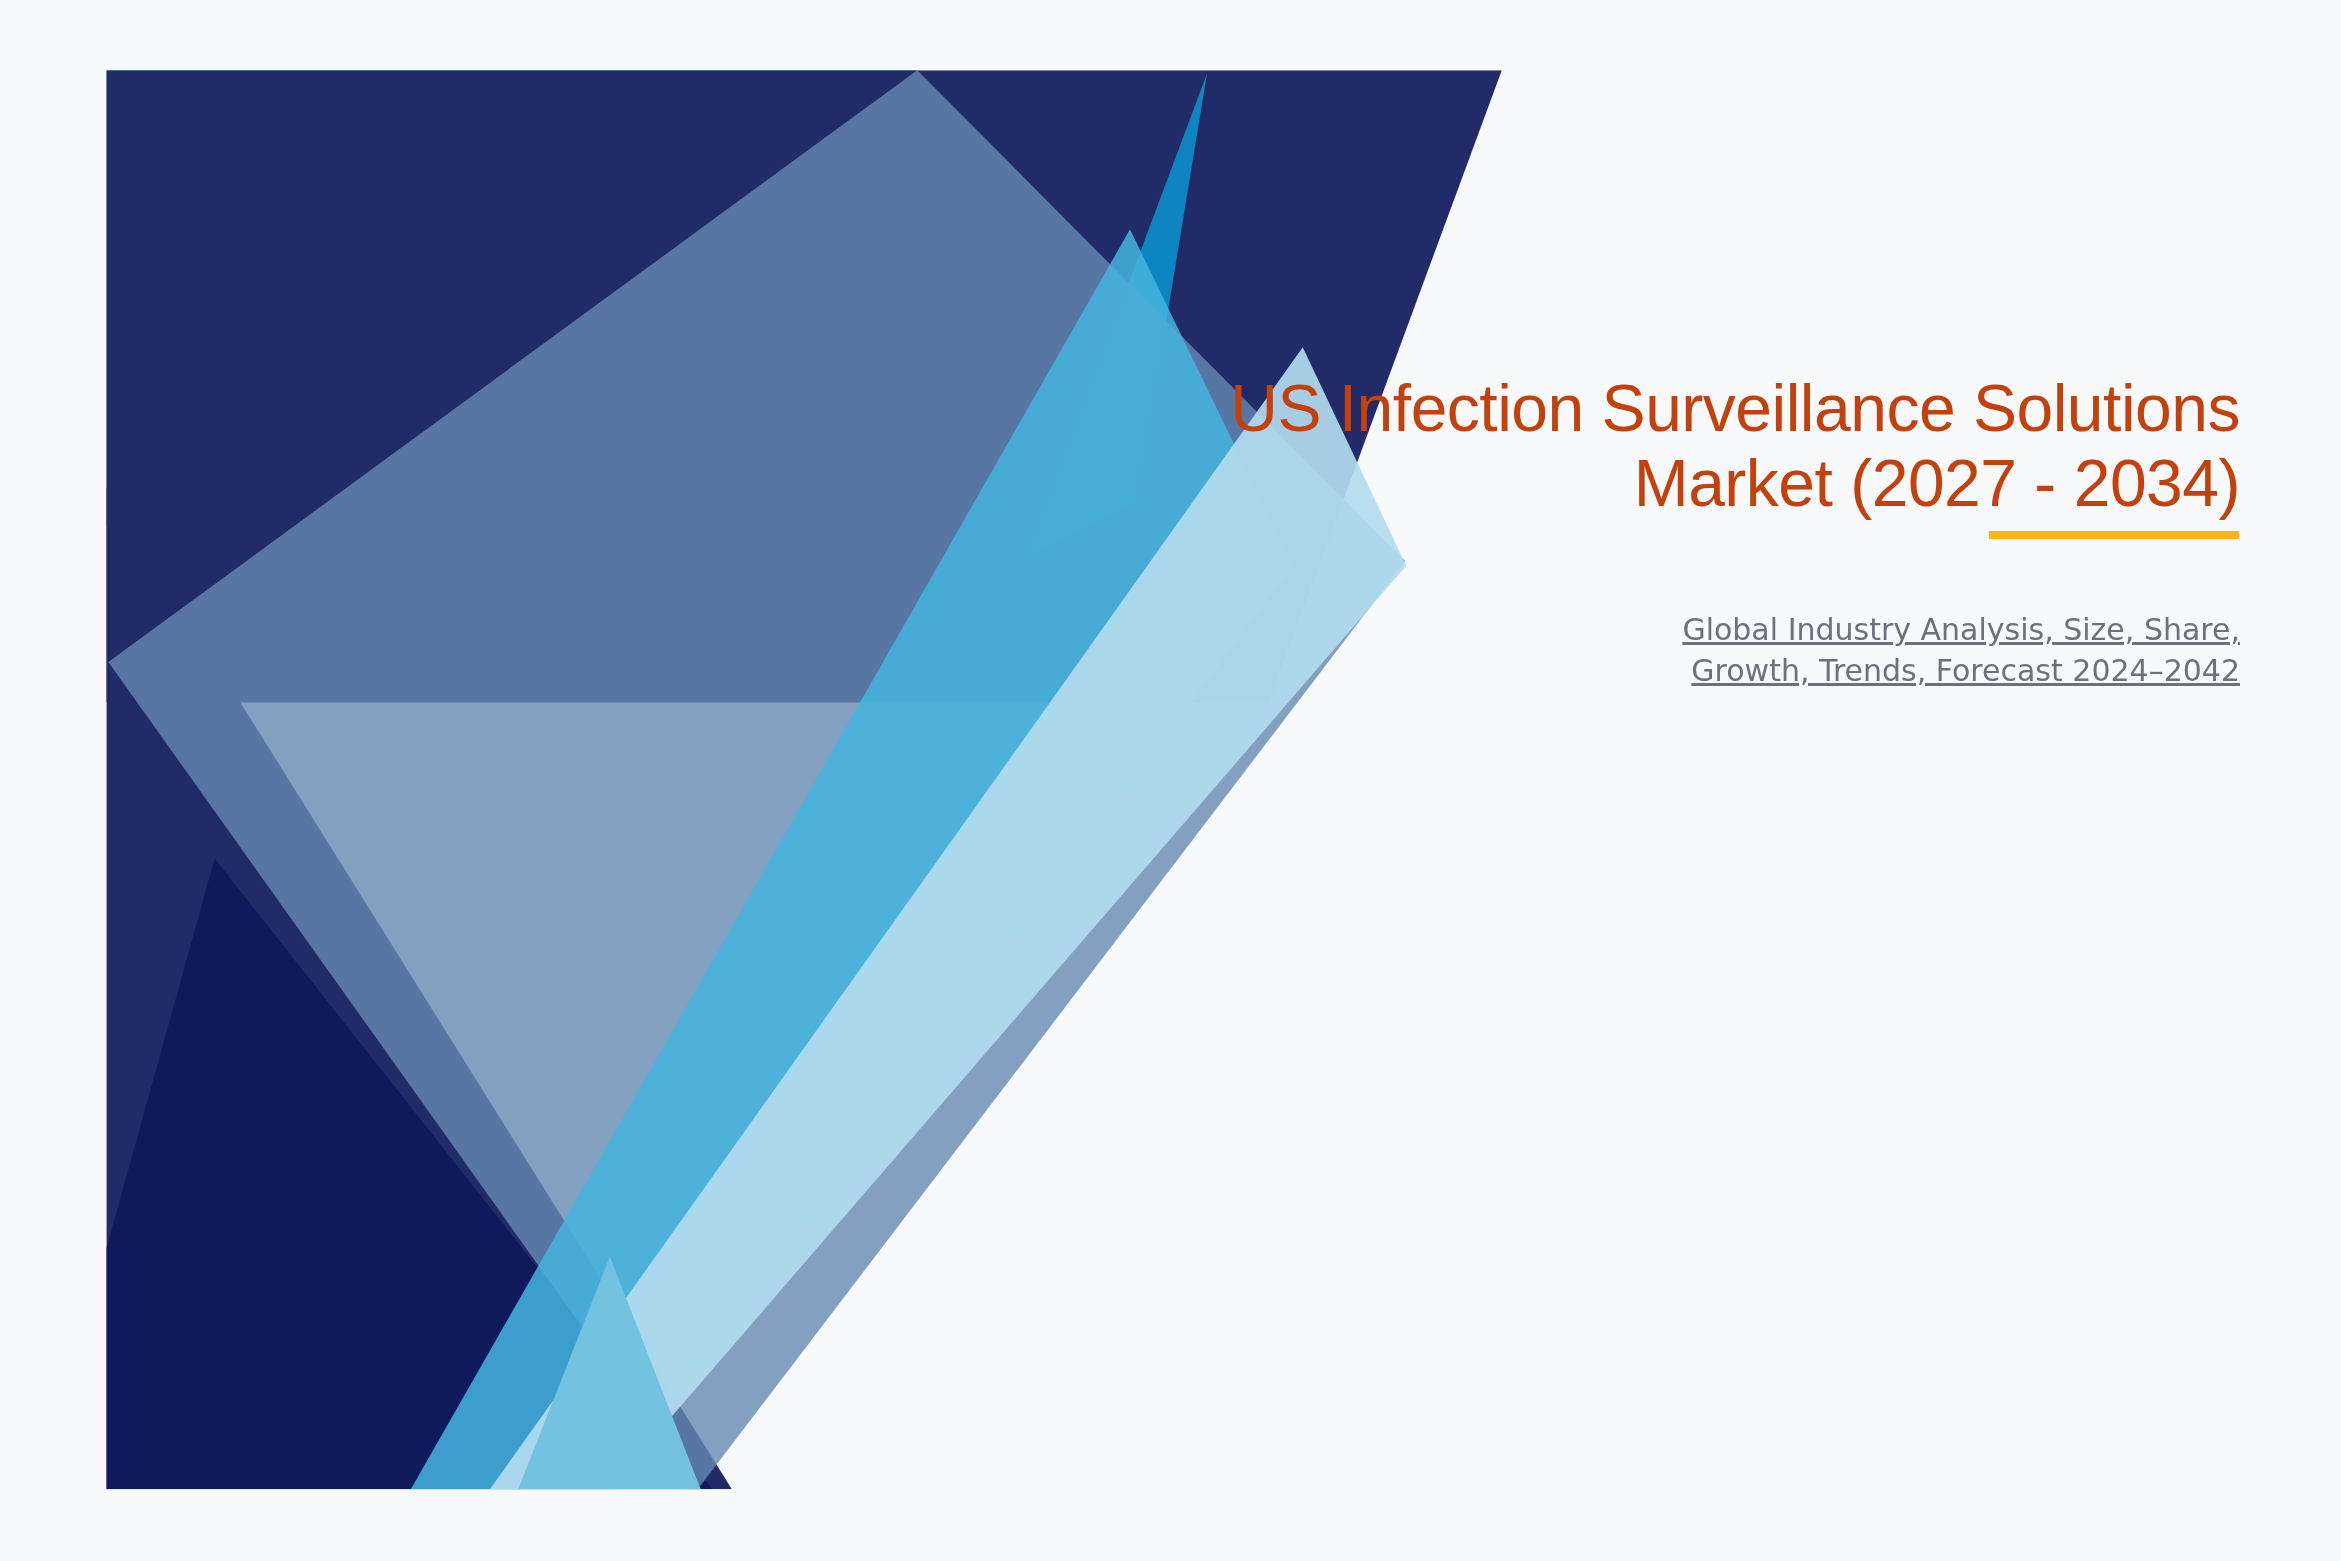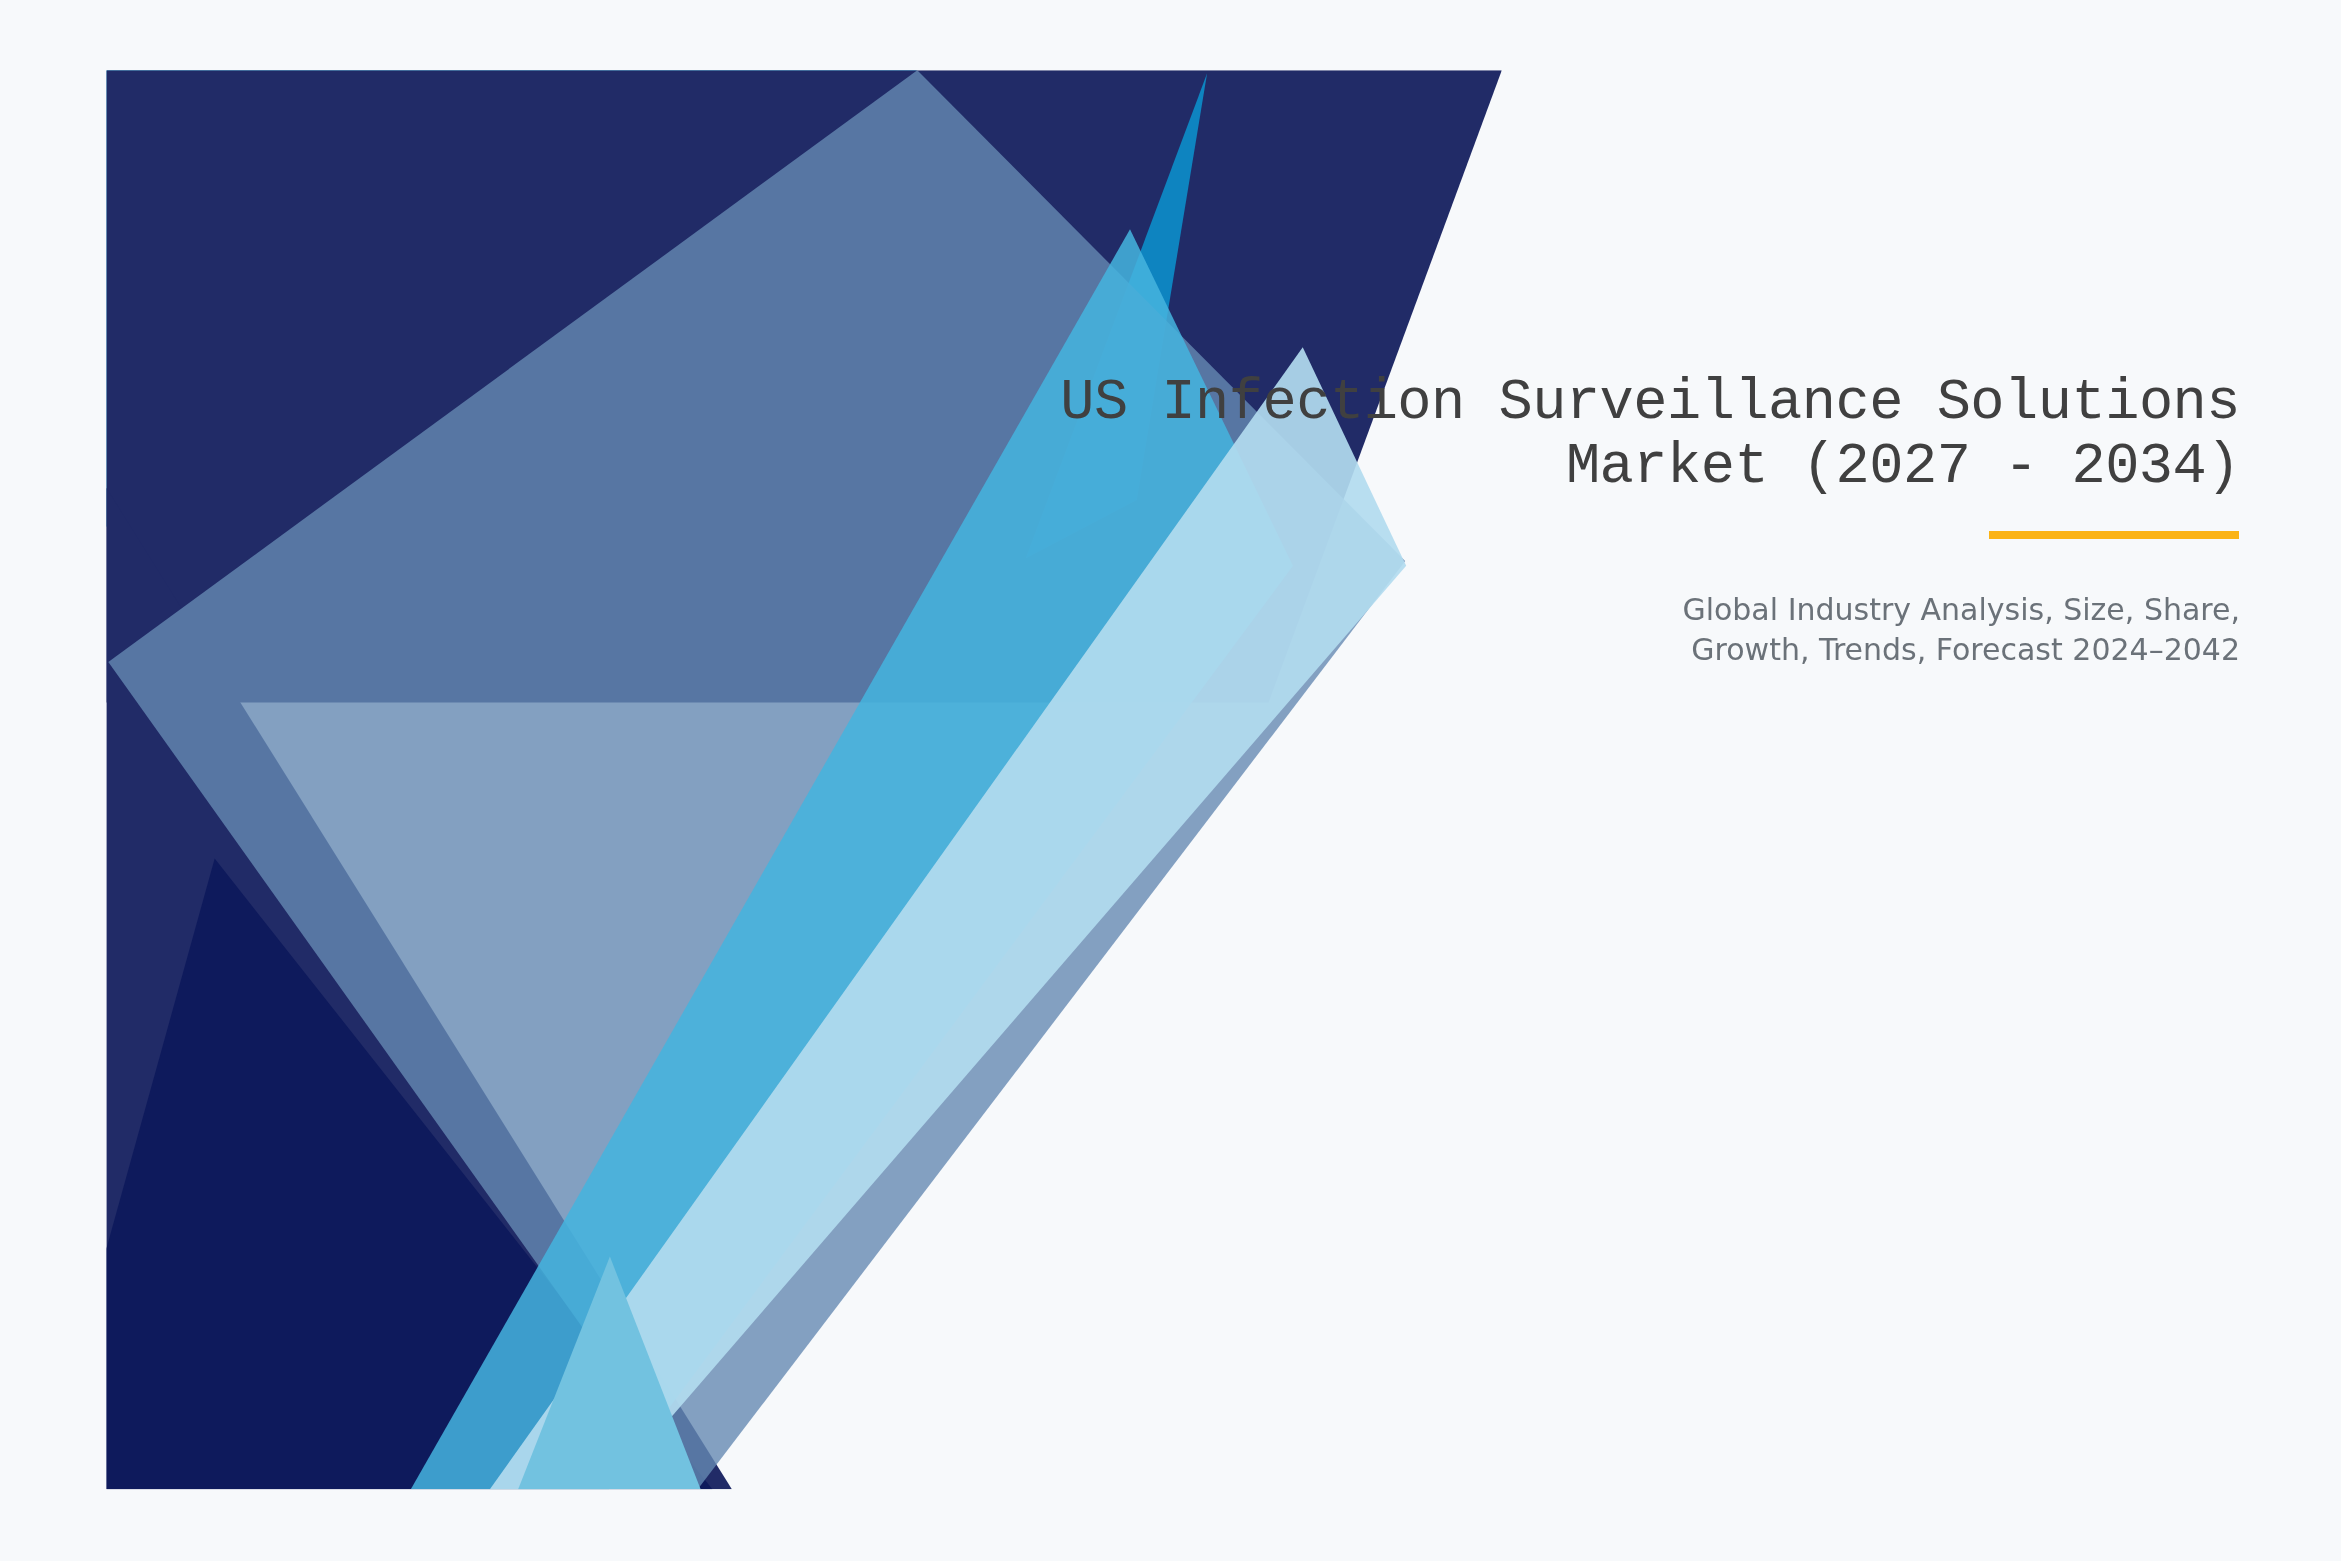--- a/index.html
+++ b/index.html
@@ -23,25 +23,25 @@
     height: 1561px;
   }
   #text-block {
     position: absolute;
     right: 102px;
     top: 371px;
     width: 1366px;
     text-align: right;
   }
   #title {
-    font-family: Liberation Mono, monospace;
-    font-size: 57px;
+    font-family: Liberation Sans, sans-serif;
+    font-size: 66px;
     line-height: 1.13;
     font-weight: 400;
-    color: #404040;
+    color: #c2410c;
     letter-spacing: -0.5px;
     margin: 0;
     position: relative;
     z-index: 3;
   }
   #title-underline {
     position: absolute;
     right: 1.5px;
     top: 160px;
     width: 250px;
@@ -51,20 +51,21 @@
   }
   #subtitle {
     margin: 0;
     padding-top: 90px;
     font-family: "DejaVu Sans", sans-serif;
     font-size: 30px;
     line-height: 1.35;
     font-weight: 400;
     color: #6b7279;
     text-align: right;
+    text-decoration: underline;
   }
 </style>
 </head>
 <body>
 
 <div id="page">
 
   <svg id="artwork" viewBox="0 0 4800 3200" preserveAspectRatio="none" xmlns="http://www.w3.org/2000/svg">
     <defs>
       <clipPath id="panelClip">

